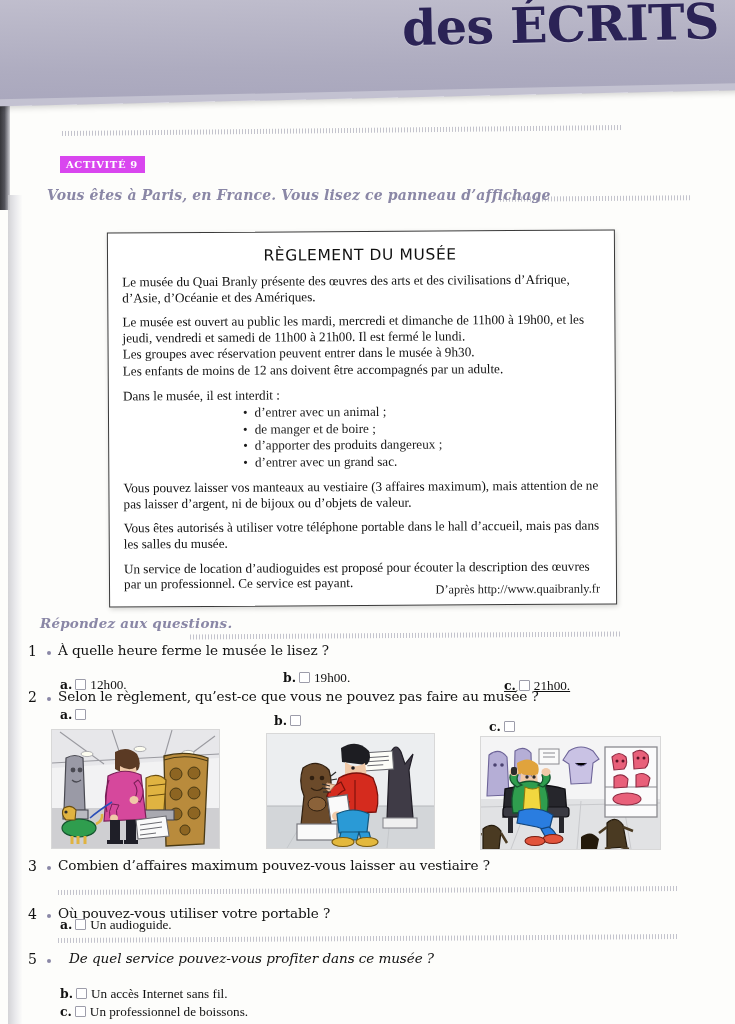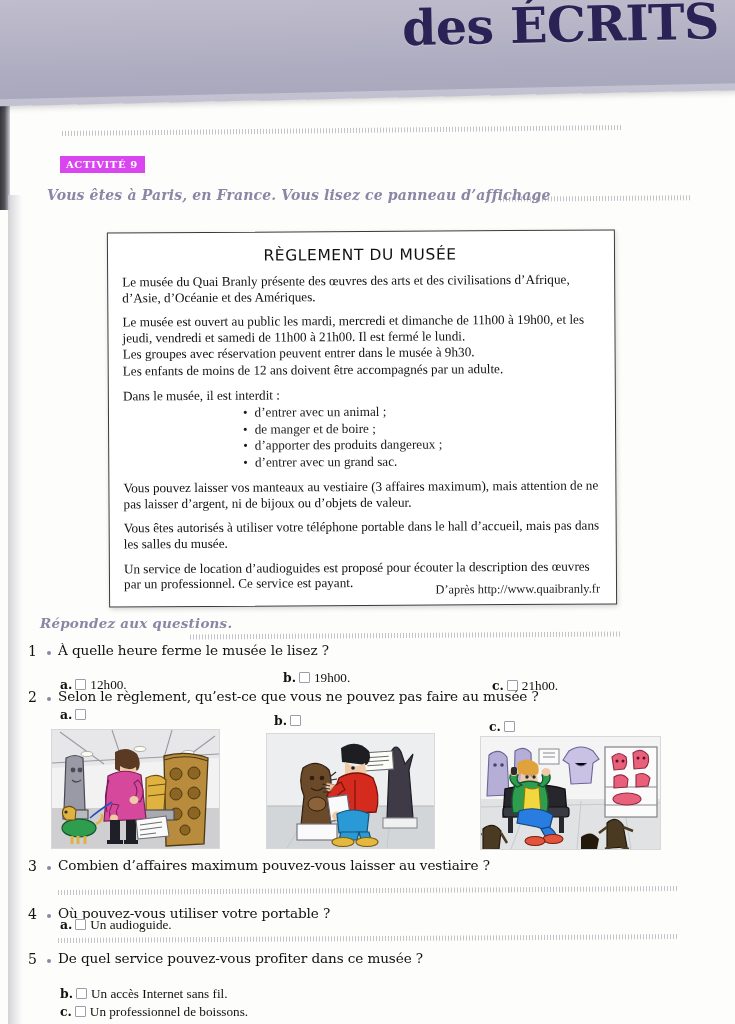--- a/index.html
+++ b/index.html
@@ -178,21 +178,21 @@
 
 <div class="qnum" style="left:28px;top:643px;">1</div>
 <div class="qbullet" style="left:47px;top:651px;"></div>
 <div class="qtext" style="left:58px;top:642px;">À quelle heure ferme le musée le lisez ?</div>
 <div class="opt" style="left:60px;top:661px;margin-top:16px;">
   <b>a.</b><span class="cb"></span><span>12h00.</span>
 </div>
 <div class="opt" style="left:283px;top:670px;">
   <b>b.</b><span class="cb"></span><span>19h00.</span>
 </div>
-<div class="opt" style="left:492px;top:678px;">
+<div class="opt" style="left:504px;top:678px;text-decoration:underline;">
   <b>c.</b><span class="cb"></span><span>21h00.</span>
 </div>
 
 <div class="qnum" style="left:28px;top:689px;">2</div>
 <div class="qbullet" style="left:47px;top:697px;"></div>
 <div class="qtext" style="left:58px;top:688px;">Selon le règlement, qu’est-ce que vous ne pouvez pas faire au musée ?</div>
 <div class="opt" style="left:60px;top:707px;">
   <b>a.</b><span class="cb"></span>
 </div>
 <div class="opt" style="left:274px;top:713px;">
@@ -394,21 +394,21 @@
 <div class="qtext" style="left:58px;top:857px;">Combien d’affaires maximum pouvez-vous laisser au vestiaire ?</div>
 <div class="dotrule" style="left:58px;top:888px;width:620px;transform:rotate(-.35deg);"></div>
 
 <div class="qnum" style="left:28px;top:906px;">4</div>
 <div class="qbullet" style="left:47px;top:914px;"></div>
 <div class="qtext" style="left:58px;top:905px;">Où pouvez-vous utiliser votre portable ?</div>
 <div class="dotrule" style="left:58px;top:936px;width:620px;transform:rotate(-.35deg);"></div>
 
 <div class="qnum" style="left:28px;top:951px;">5</div>
 <div class="qbullet" style="left:47px;top:959px;"></div>
-<div class="qtext" style="left:58px;top:950px;">De quel service pouvez-vous profiter dans ce musée ?</div>
+<div class="qtext" style="left:69px;top:950px;font-style:italic;">De quel service pouvez-vous profiter dans ce musée ?</div>
 <div class="opt" style="left:60px;top:917px;">
   <b>a.</b><span class="cb"></span><span>Un audioguide.</span>
 </div>
 <div class="opt" style="left:60px;top:986px;text-align:center;">
   <b>b.</b><span class="cb"></span><span>Un accès Internet sans fil.</span>
 </div>
 <div class="opt" style="left:60px;top:1004px;">
   <b>c.</b><span class="cb"></span><span>Un professionnel de boissons.</span>
 </div>
 

